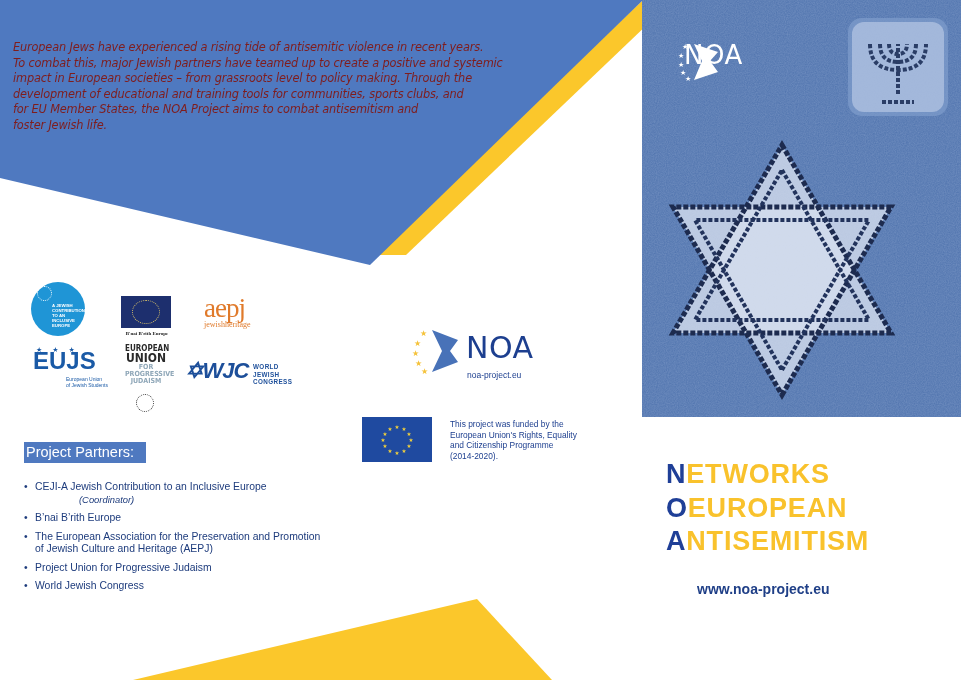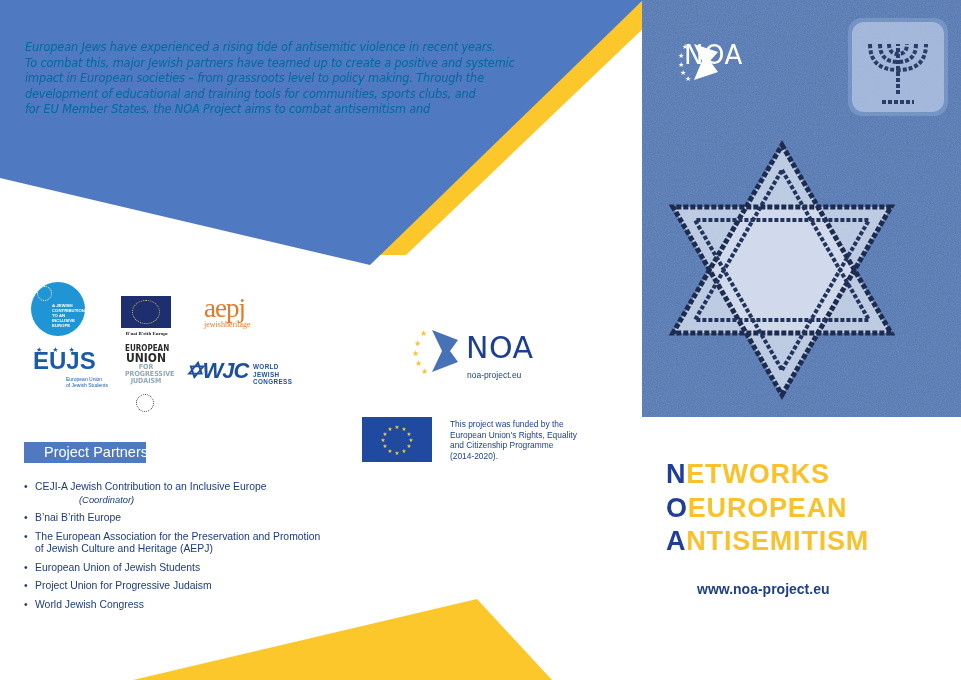--- a/index.html
+++ b/index.html
@@ -1,19 +1,19 @@
 <!DOCTYPE html>
 <html><head>
 <meta charset="utf-8">
 <style>
   html, body { margin:0; padding:0; }
   body { width:961px; height:680px; position:relative; overflow:hidden; background:#ffffff; font-family:"Liberation Sans", sans-serif; }
   .abs { position:absolute; }
   #bg-svg { position:absolute; left:0; top:0; width:961px; height:680px; }
-  .intro { left:25px; top:39px; width:520px; color:#0369a1; font-style:italic; font-size:12.6px; line-height:15.6px; letter-spacing:-0.15px; font-family:"DejaVu Sans", sans-serif; font-stretch:condensed; }
+  .intro { left:13px; top:39px; width:520px; color:#7f1d1d; font-style:italic; font-size:12.6px; line-height:15.6px; letter-spacing:-0.15px; font-family:"DejaVu Sans", sans-serif; font-stretch:condensed; }
   .intro span { display:block; white-space:nowrap; }
   .photo { left:642px; top:0; width:319px; height:417px; overflow:hidden; background:#4f73ae; }
   .photo svg { position:absolute; left:0; top:0; }
   .photo-logo { left:36px; top:40px; display:flex; align-items:center; }
   .photo-logo .txt { color:#ffffff; font-size:26px; font-family:"DejaVu Sans", sans-serif; margin-left:6px; letter-spacing:0.5px; }
   .logos .logo { position:absolute; }
   .ceji { left:31px; top:282px; width:54px; height:54px; border-radius:50%; background:#1f95d6; color:#fff; font-size:4.3px; font-weight:bold; line-height:5px; }
   .ceji .t { position:absolute; left:21px; top:21px; }
   .ceji .ring { position:absolute; left:6px; top:4px; width:13px; height:13px; border:1.5px dotted #ffffff; border-radius:50%; }
   .bbe { left:121px; top:296px; width:50px; height:32px; background:#1d2f6e; }
@@ -28,21 +28,21 @@
   .eupj .big { font-size:12px; line-height:11px; }
   .eupj .pale { color:#8fa7b8; font-size:7px; line-height:7px; }
   .eupj-ring { left:136px; top:394px; width:16px; height:16px; border:1.2px dotted #333; border-radius:50%; }
   .wjc { left:185px; top:360px; color:#1d4f9a; font-weight:bold; font-size:22px; font-style:italic; line-height:22px; letter-spacing:-1px; }
   .wjc-text { left:253px; top:363px; color:#1d4f9a; font-size:6.3px; line-height:7.5px; font-weight:bold; letter-spacing:0.4px; }
   .noa-center { left:412px; top:328px; }
   .noa-center .noa-word { position:absolute; left:54px; top:2px; color:#1d3f8f; font-size:30px; font-family:"DejaVu Sans", sans-serif; letter-spacing:0.5px; }
   .noa-center .noa-url { position:absolute; left:55px; top:42px; color:#1d3f8f; font-size:8.5px; white-space:nowrap; }
   .euflag { left:362px; top:417px; width:70px; height:45px; background:#1f4aa0; }
   .funded { left:450px; top:419px; width:160px; color:#1d3f8f; font-size:8.4px; line-height:10.6px; }
-  .pp-title { left:24px; top:442px; width:122px; height:21px; background:#4f79c0; color:#ffffff; font-size:14.5px; line-height:21px; padding-left:20px; box-sizing:border-box; white-space:nowrap; }
+  .pp-title { left:24px; top:442px; width:122px; height:21px; background:#4f79c0; color:#ffffff; font-size:14.5px; line-height:21px; padding-left:2px; box-sizing:border-box; white-space:nowrap; }
   .partners { left:24px; top:481px; width:300px; margin:0; padding:0; list-style:none; color:#1d3b7c; font-size:10.4px; line-height:12.5px; }
   .partners li { position:relative; padding-left:11px; margin-bottom:6px; }
   .partners li::before { content:"\2022"; position:absolute; left:0; top:0; color:#1d3b7c; }
   .partners .sub { display:block; font-style:italic; font-size:9.4px;margin-left:44px; }
   .noa-title { left:666px; top:458px; font-weight:bold; font-size:27px; line-height:33.5px; letter-spacing:0.8px; color:#f9c22c; font-family:"Liberation Sans", sans-serif; }
   .noa-title .ini { color:#1f3f97; }
   .noa-title div { white-space:nowrap; }
   .site { left:697px; top:581px; color:#1f3f87; font-weight:bold; font-size:14px; font-family:"Liberation Sans", sans-serif; }
 </style>
 </head>
@@ -53,20 +53,21 @@
   <polygon points="0,0 643,0 370,265 0,178" fill="#4f79c0"></polygon>
   <polygon points="133,680 477,599 552,680" fill="#fbc72b"></polygon>
 </svg>
 
 <div class="abs intro">
   <span>European Jews have experienced a rising tide of antisemitic violence in recent years.</span>
   <span>To combat this, major Jewish partners have teamed up to create a positive and systemic</span>
   <span>impact in European societies – from grassroots level to policy making. Through the</span>
   <span>development of educational and training tools for communities, sports clubs, and</span>
   <span>for EU Member States, the NOA Project aims to combat antisemitism and</span>
+  <span>foster Jewish life.</span>
 </div>
 
 <div class="abs photo">
   <svg width="319" height="417" viewBox="0 0 319 417">
     <defs>
       <filter id="grain">
           <feTurbulence type="fractalNoise" baseFrequency="0.9" numOctaves="2" result="n"></feTurbulence>
           <feColorMatrix type="matrix" values="0 0 0 0 0.85  0 0 0 0 0.9  0 0 0 0 1  0 0 0 0.35 0"></feColorMatrix>
           <feComposite in2="SourceGraphic" operator="in"></feComposite>
         </filter>
@@ -197,21 +198,20 @@
 </div>
 
 <div class="abs pp-title">Project Partners:</div>
 <ul class="abs partners">
   <li>
     <span>CEJI-A Jewish Contribution to an Inclusive Europe</span>
     <span class="sub">(Coordinator)</span>
   </li>
   <li><span>B’nai B’rith Europe</span></li>
   <li><span>The European Association for the Preservation and Promotion of Jewish Culture and Heritage (AEPJ)</span></li>
-  <li><span>European Union of Jewish Students</span></li>
   <li><span>Project Union for Progressive Judaism</span></li>
   <li><span>World Jewish Congress</span></li>
 </ul>
 
 <div class="abs noa-title">
   <div><span class="ini">N</span><span>ETWORKS</span></div>
   <div><span class="ini">O</span><span>EUROPEAN</span></div>
   <div><span class="ini">A</span><span>NTISEMITISM</span></div>
 </div>
 <div class="abs site">www.noa-project.eu</div>

